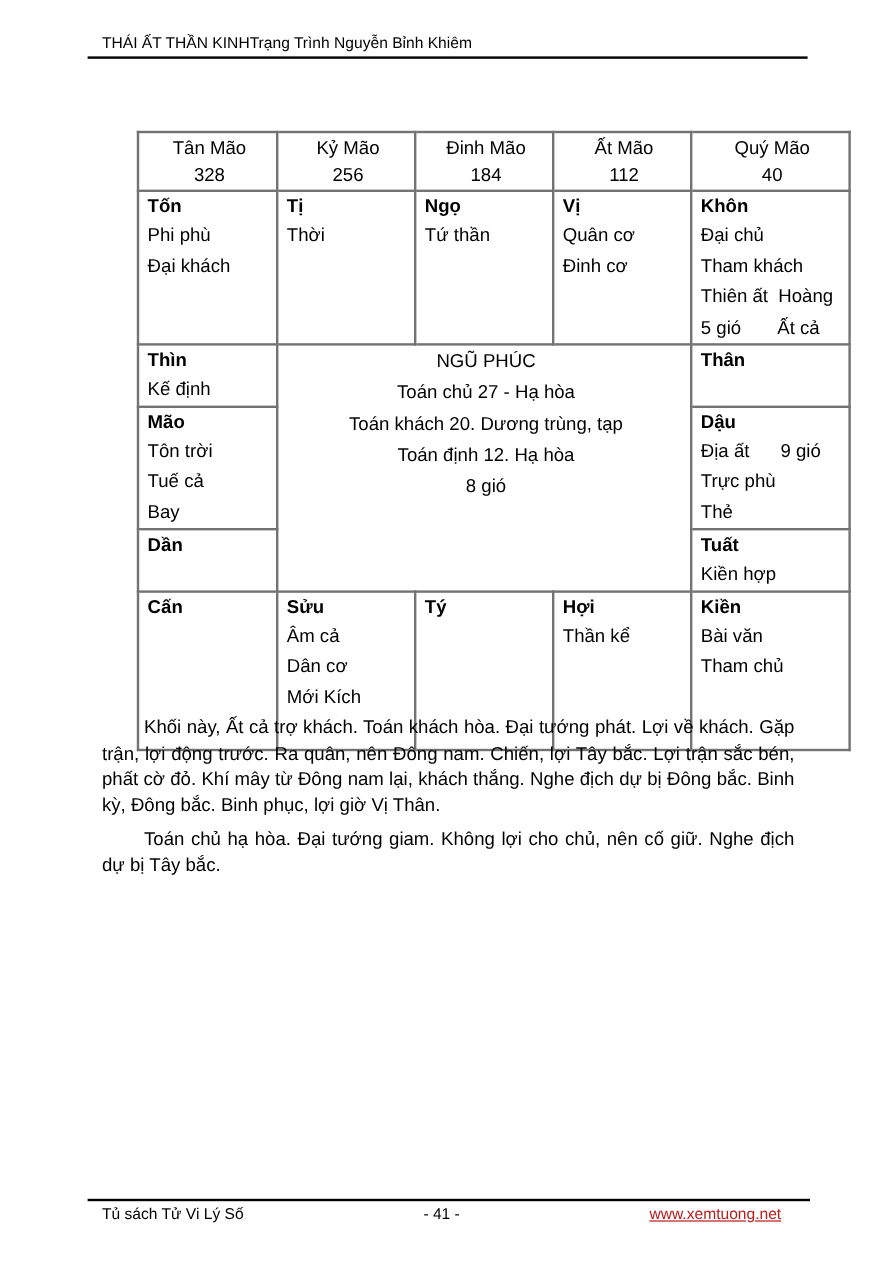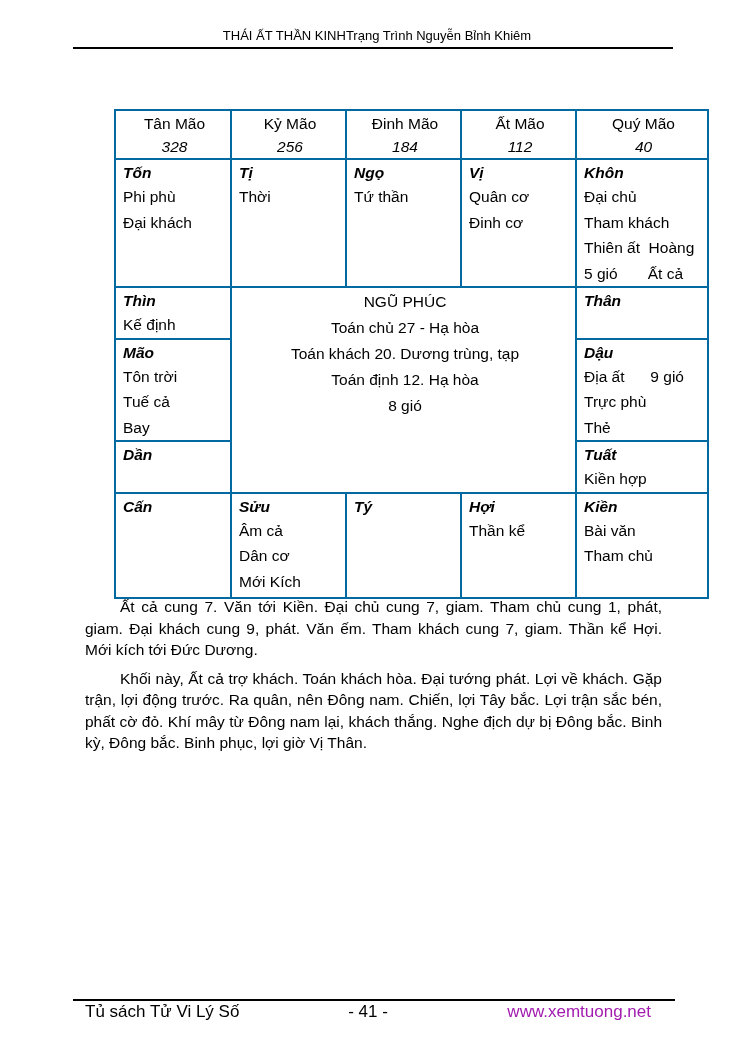--- a/index.html
+++ b/index.html
@@ -10,37 +10,37 @@
     background:#ffffff;
     color:#000000;
     font-family:"Liberation Sans","DejaVu Sans",sans-serif;
     overflow:hidden;
   }
   
   .header {
     position:absolute; left:73px; top:28px; width:600px;
     border-bottom:2px solid #000;
     padding:0 4px 4px 12px;
-    display:flex; justify-content:center; align-items:flex-end;
+    display:flex; justify-content:flex-start; align-items:flex-end;
     font-size:13px; line-height:15px;
   }
   
   .grid-wrap { position:absolute; left:114px; top:109px; }
   table.grid { border-collapse:collapse; table-layout:fixed; width:593px; }
   table.grid td {
-    border:2px solid #0369a1;
+    border:2px solid #737373;
     vertical-align:top;
     padding:1px 4px 0 7px;
     font-size:15.5px;
     overflow:hidden;
   }
   td.yr { text-align:center; vertical-align:middle; padding:0 2px; }
   .yr-name { line-height:24px; }
-  .yr-val  { line-height:22px;font-style:italic; }
-  .lbl { font-weight:bold; line-height:23px; white-space:pre-wrap;font-style:italic; }
+  .yr-val  { line-height:22px; }
+  .lbl { font-weight:bold; line-height:23px; white-space:pre-wrap; }
   .ln  { line-height:25.5px; white-space:pre-wrap; }
   td.center-cell {
     text-align:center; vertical-align:middle; padding:0 4px;margin-top:16px;
   }
   td.center-cell .ln, td.center-cell .ttl { line-height:26px; white-space:pre-wrap; }
   
   .body-text {
     position:absolute; left:85px; top:596px; width:577px;
     font-size:15.5px; line-height:21.5px;
   }
@@ -48,26 +48,26 @@
     text-align:justify;
     text-indent:35px;
     margin:0 0 7px 0;
   }
   
   .footer {
     position:absolute; left:73px; top:999px; width:602px;
     border-top:2px solid #000;
     padding:2px 24px 0 12px;
     display:flex; align-items:flex-start;
-    font-size:17px; line-height:17px;
+    font-size:13px; line-height:17px;
   }
   .footer .f-left  { flex:1; text-align:left; }
   .footer .f-mid   { flex:0 0 auto; }
   .footer .f-right { flex:1; text-align:right; }
-  .footer a { color:#a21caf; cursor:pointer; }
+  .footer a { color:#b91c1c; text-decoration:underline; cursor:pointer; }
 </style>
 </head>
 <body>
 
 <div class="page">
 
   <div class="header">
     <span>THÁI ẤT THẦN KINH</span>
     <span>Trạng Trình Nguyễn Bỉnh Khiêm</span>
   </div>
@@ -163,21 +163,21 @@
       </tr>
       <tr style="height:50px">
         <td>
           <div class="lbl">Dần</div>
         </td>
         <td>
           <div class="lbl">Tuất</div>
           <div class="ln">Kiền hợp</div>
         </td>
       </tr>
-      <tr style="height:105px">
+      <tr style="height:132px">
         <td>
           <div class="lbl">Cấn</div>
         </td>
         <td>
           <div class="lbl">Sửu</div>
           <div class="ln">Âm cả</div>
           <div class="ln">Dân cơ</div>
           <div class="ln">Mới Kích</div>
         </td>
         <td>
@@ -191,22 +191,22 @@
           <div class="lbl">Kiền</div>
           <div class="ln">Bài văn</div>
           <div class="ln">Tham chủ</div>
         </td>
       </tr>
     </tbody>
       </table>
   </div>
 
   <div class="body-text">
-    <p>Ất cả cung 7. Văn tới Kiền. Đại chủ cung 7, giam. Tham chủ cung 1, phát, giam. Đại khách cung 9, phát. Văn ếm. Tham khách cung 7, giam. Thần kể Hợi. Mới kích tới Đức Dương.</p>
     <p>Khối này, Ất cả trợ khách. Toán khách hòa. Đại tướng phát. Lợi về khách. Gặp trận, lợi động trước. Ra quân, nên Đông nam. Chiến, lợi Tây bắc. Lợi trận sắc bén, phất cờ đỏ. Khí mây từ Đông nam lại, khách thắng. Nghe địch dự bị Đông bắc. Binh kỳ, Đông bắc. Binh phục, lợi giờ Vị Thân.</p>
+    <p>Toán chủ hạ hòa. Đại tướng giam. Không lợi cho chủ, nên cố giữ. Nghe địch dự bị Tây bắc.</p>
   </div>
 
   <div class="footer">
     <span class="f-left">Tủ sách Tử Vi Lý Số</span>
     <span class="f-mid">- 41 -</span>
     <span class="f-right"><a>www.xemtuong.net</a></span>
   </div>
 
 </div>
 

